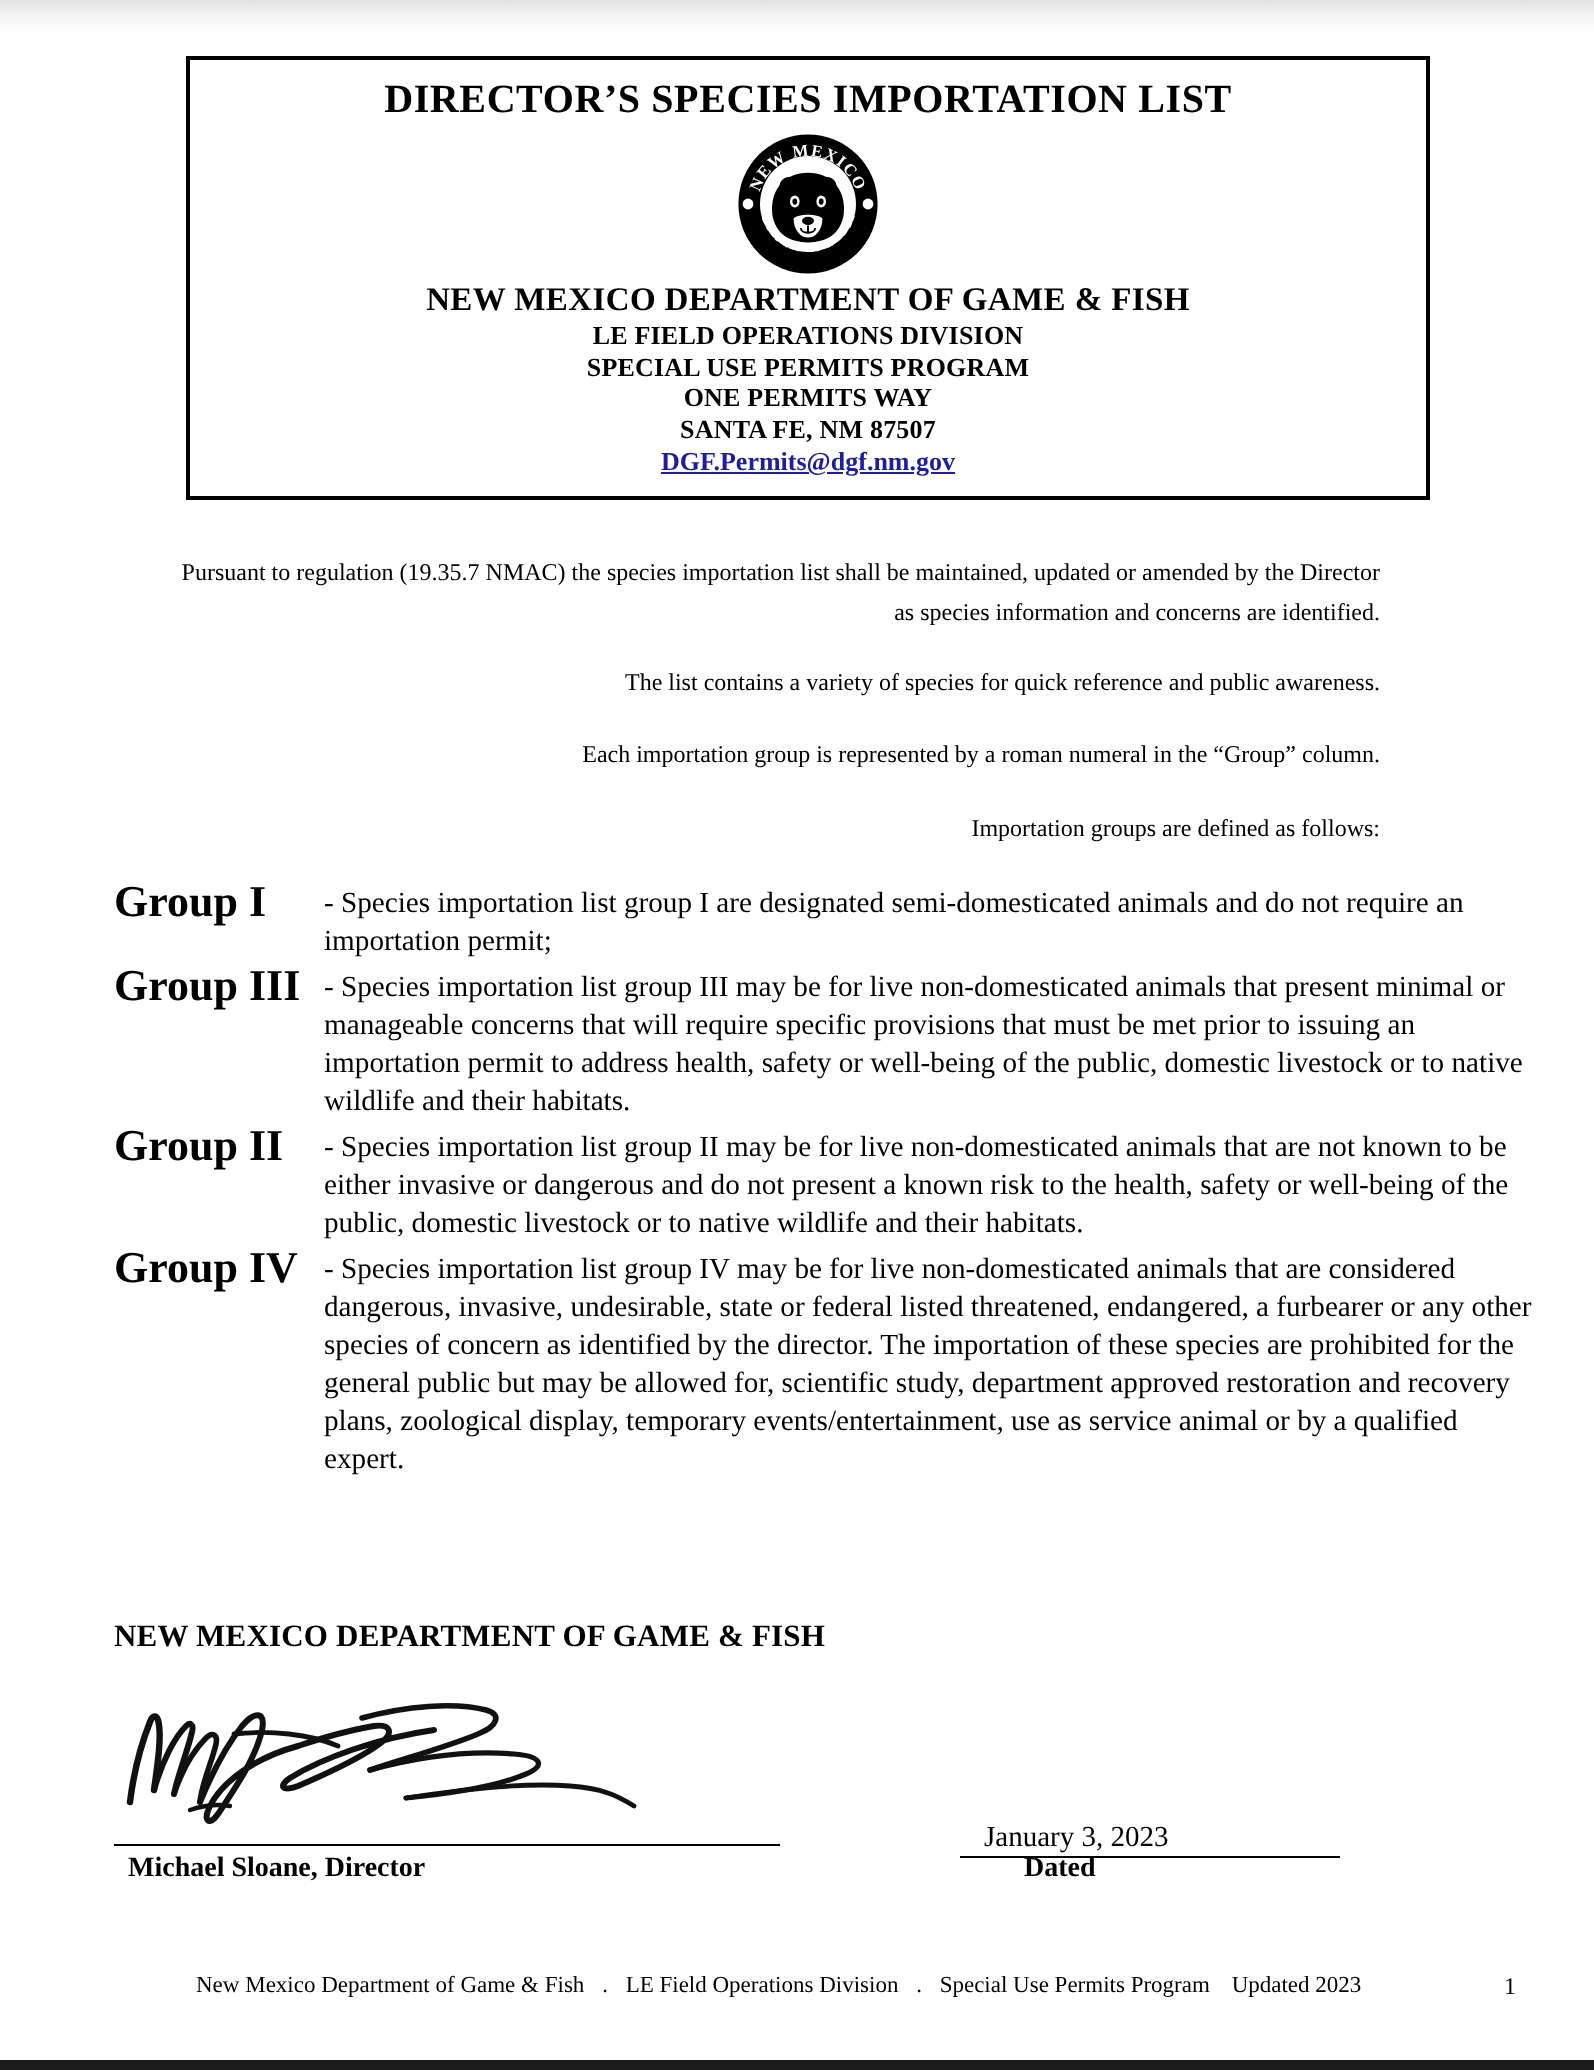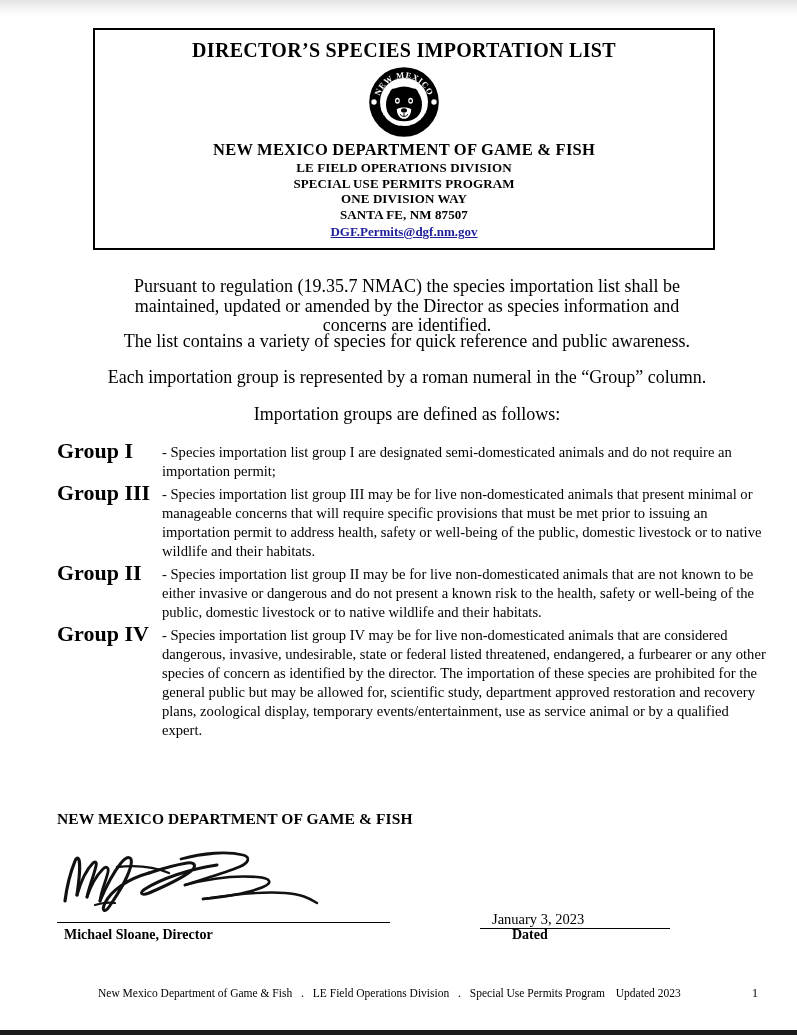--- a/index.html
+++ b/index.html
@@ -84,25 +84,25 @@
     line-height: 16px;
     color: #1f1f9c;
     text-decoration: underline;
     display: inline-block;
     margin-top: 1px;
   }
 
   
   .para {
     position: absolute;
-    left: 107px;
+    left: 90px;
     width: 600px;
-    font-size: 18px;
+    font-size: 12px;
     line-height: 19.5px;
-    text-align: center;
+    text-align: right;
   }
   .p1 { top: 277px; }
   .p2 { top: 332px; }
   .p3 { top: 368px; }
   .p4 { top: 405px; }
 
   
   .groups {
     position: absolute;
     left: 57px;
@@ -260,21 +260,21 @@
           <path d="M 48 72 C 52 68 68 68 72 72 C 72 82 66 88 60 88 C 54 88 48 82 48 72 Z" fill="#ffffff"></path>
           <ellipse cx="60" cy="74" rx="5" ry="3.4" fill="#000000"></ellipse>
           <path d="M 60 78 L 60 84 M 60 84 C 56 84 54 82 54 80 M 60 84 C 64 84 66 82 66 80" stroke="#000000" stroke-width="1.6" fill="none"></path>
         </g>
       </svg>
     </div>
 
     <div class="lh-org">NEW MEXICO DEPARTMENT OF GAME &amp; FISH</div>
     <div class="lh-line">LE FIELD OPERATIONS DIVISION</div>
     <div class="lh-line">SPECIAL USE PERMITS PROGRAM</div>
-    <div class="lh-line">ONE DIVISION WAY</div>
+    <div class="lh-line">ONE PERMITS WAY</div>
     <div class="lh-line">SANTA FE, NM 87507</div>
     <div><a class="lh-email" href="#">DGF.Permits@dgf.nm.gov</a></div>
   </div>
 
   <div class="para p1">Pursuant to regulation (19.35.7 NMAC) the species importation list shall be maintained, updated or amended by the Director as species information and concerns are identified.</div>
   <div class="para p2">The list contains a variety of species for quick reference and public awareness.</div>
   <div class="para p3">Each importation group is represented by a roman numeral in the “Group” column.</div>
   <div class="para p4">Importation groups are defined as follows:</div>
 
   <div class="groups">

